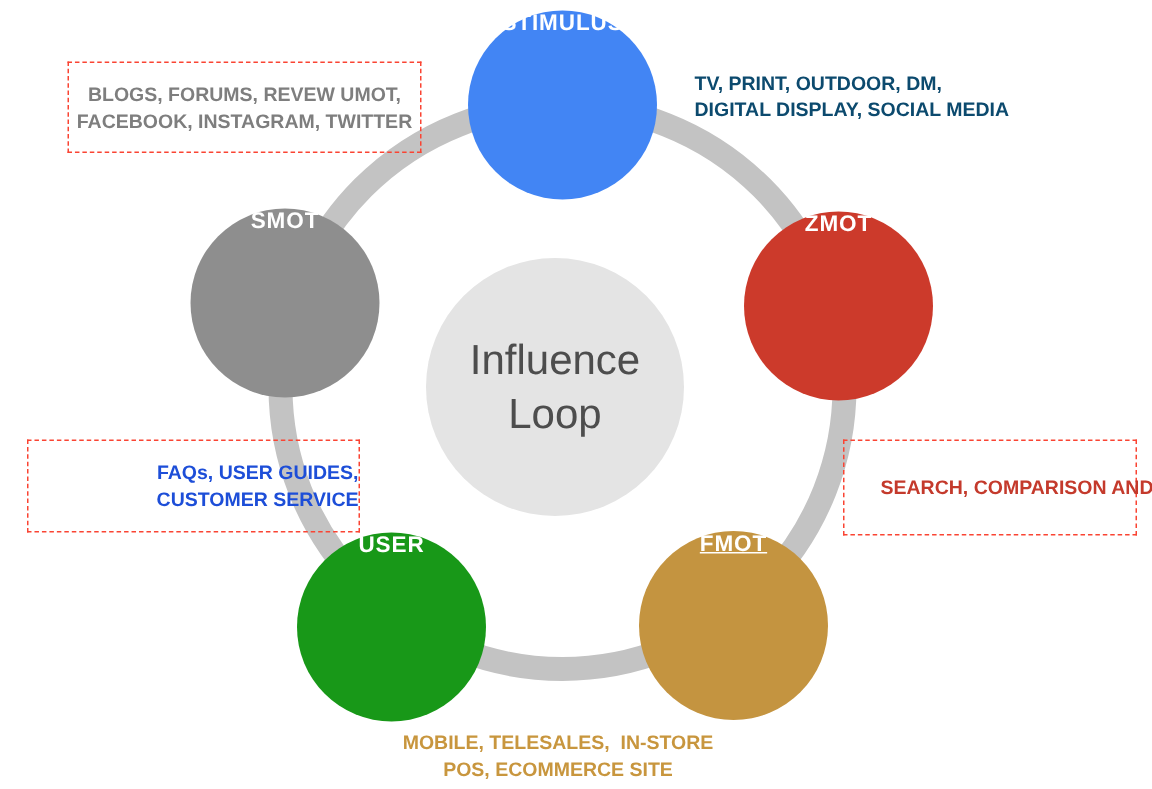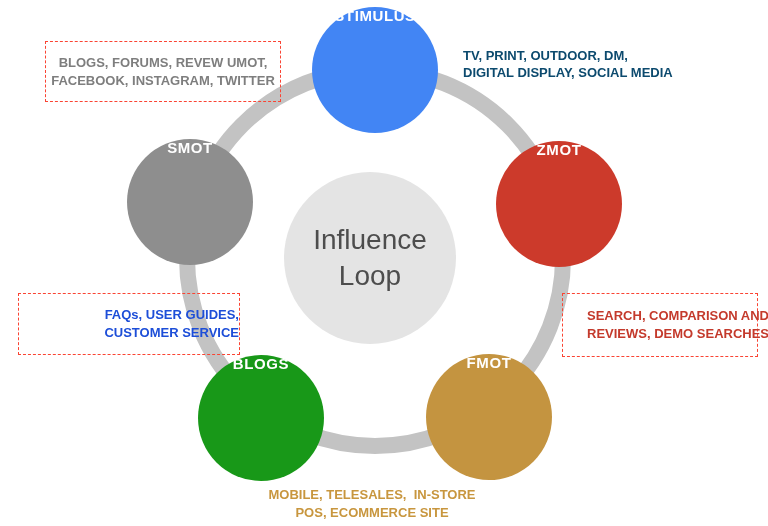--- a/index.html
+++ b/index.html
@@ -12,21 +12,21 @@
   }
   .ring-svg{position:absolute;left:0;top:0;z-index:1;}
   .node{
     position:absolute;z-index:3;
     width:126px;height:126px;border-radius:50%;
     display:flex;align-items:flex-start;justify-content:center;
     color:#ffffff;font-weight:bold;font-size:15px;letter-spacing:0.6px;
   }
   #node-stimulus{left:312px;top:7px;}
   #node-zmot{left:496px;top:141px;}
-  #node-fmot{left:426px;top:354px;}
+  #node-fmot{left:426px;top:354px;text-decoration:underline;}
   #node-smot{left:198px;top:355px;}
   #node-umot{left:127px;top:139px;}
   .center-circle{
     position:absolute;z-index:2;
     left:284px;top:172px;width:172px;height:172px;border-radius:50%;
     background:#E4E4E4;
     display:flex;flex-direction:column;align-items:center;justify-content:center;
     font-size:28px;line-height:1.28;color:#4D4D4D;
   }
   .note{
@@ -59,39 +59,38 @@
   <div class="node" id="node-stimulus" style="background: rgb(66, 133, 244);">
     <span>STIMULUS</span>
   </div>
   <div class="node" id="node-zmot" style="background: rgb(204, 58, 43);">
     <span>ZMOT</span>
   </div>
   <div class="node" id="node-fmot" style="background: rgb(196, 148, 64);">
     <span>FMOT</span>
   </div>
   <div class="node" id="node-smot" style="background: rgb(24, 152, 24);">
-    <span>BLOGS</span>
+    <span>USER</span>
   </div>
   <div class="node" id="node-umot" style="background: rgb(142, 142, 142);">
     <span>SMOT</span>
   </div>
 
   <div class="note boxed" id="note-umot">
     <div class="line">BLOGS, FORUMS, REVEW UMOT,</div>
     <div class="line">FACEBOOK, INSTAGRAM, TWITTER</div>
   </div>
 
   <div class="note" id="note-stimulus">
     <div class="line">TV, PRINT, OUTDOOR, DM,</div>
     <div class="line">DIGITAL DISPLAY, SOCIAL MEDIA</div>
   </div>
 
   <div class="note boxed" id="note-zmot">
     <div class="line">SEARCH, COMPARISON AND</div>
-    <div class="line">REVIEWS, DEMO SEARCHES</div>
   </div>
 
   <div class="note boxed" id="note-smot">
     <div class="line">FAQs, USER GUIDES,</div>
     <div class="line">CUSTOMER SERVICE</div>
   </div>
 
   <div class="note" id="note-fmot">
     <div class="line">MOBILE, TELESALES,  IN-STORE</div>
     <div class="line">POS, ECOMMERCE SITE</div>

